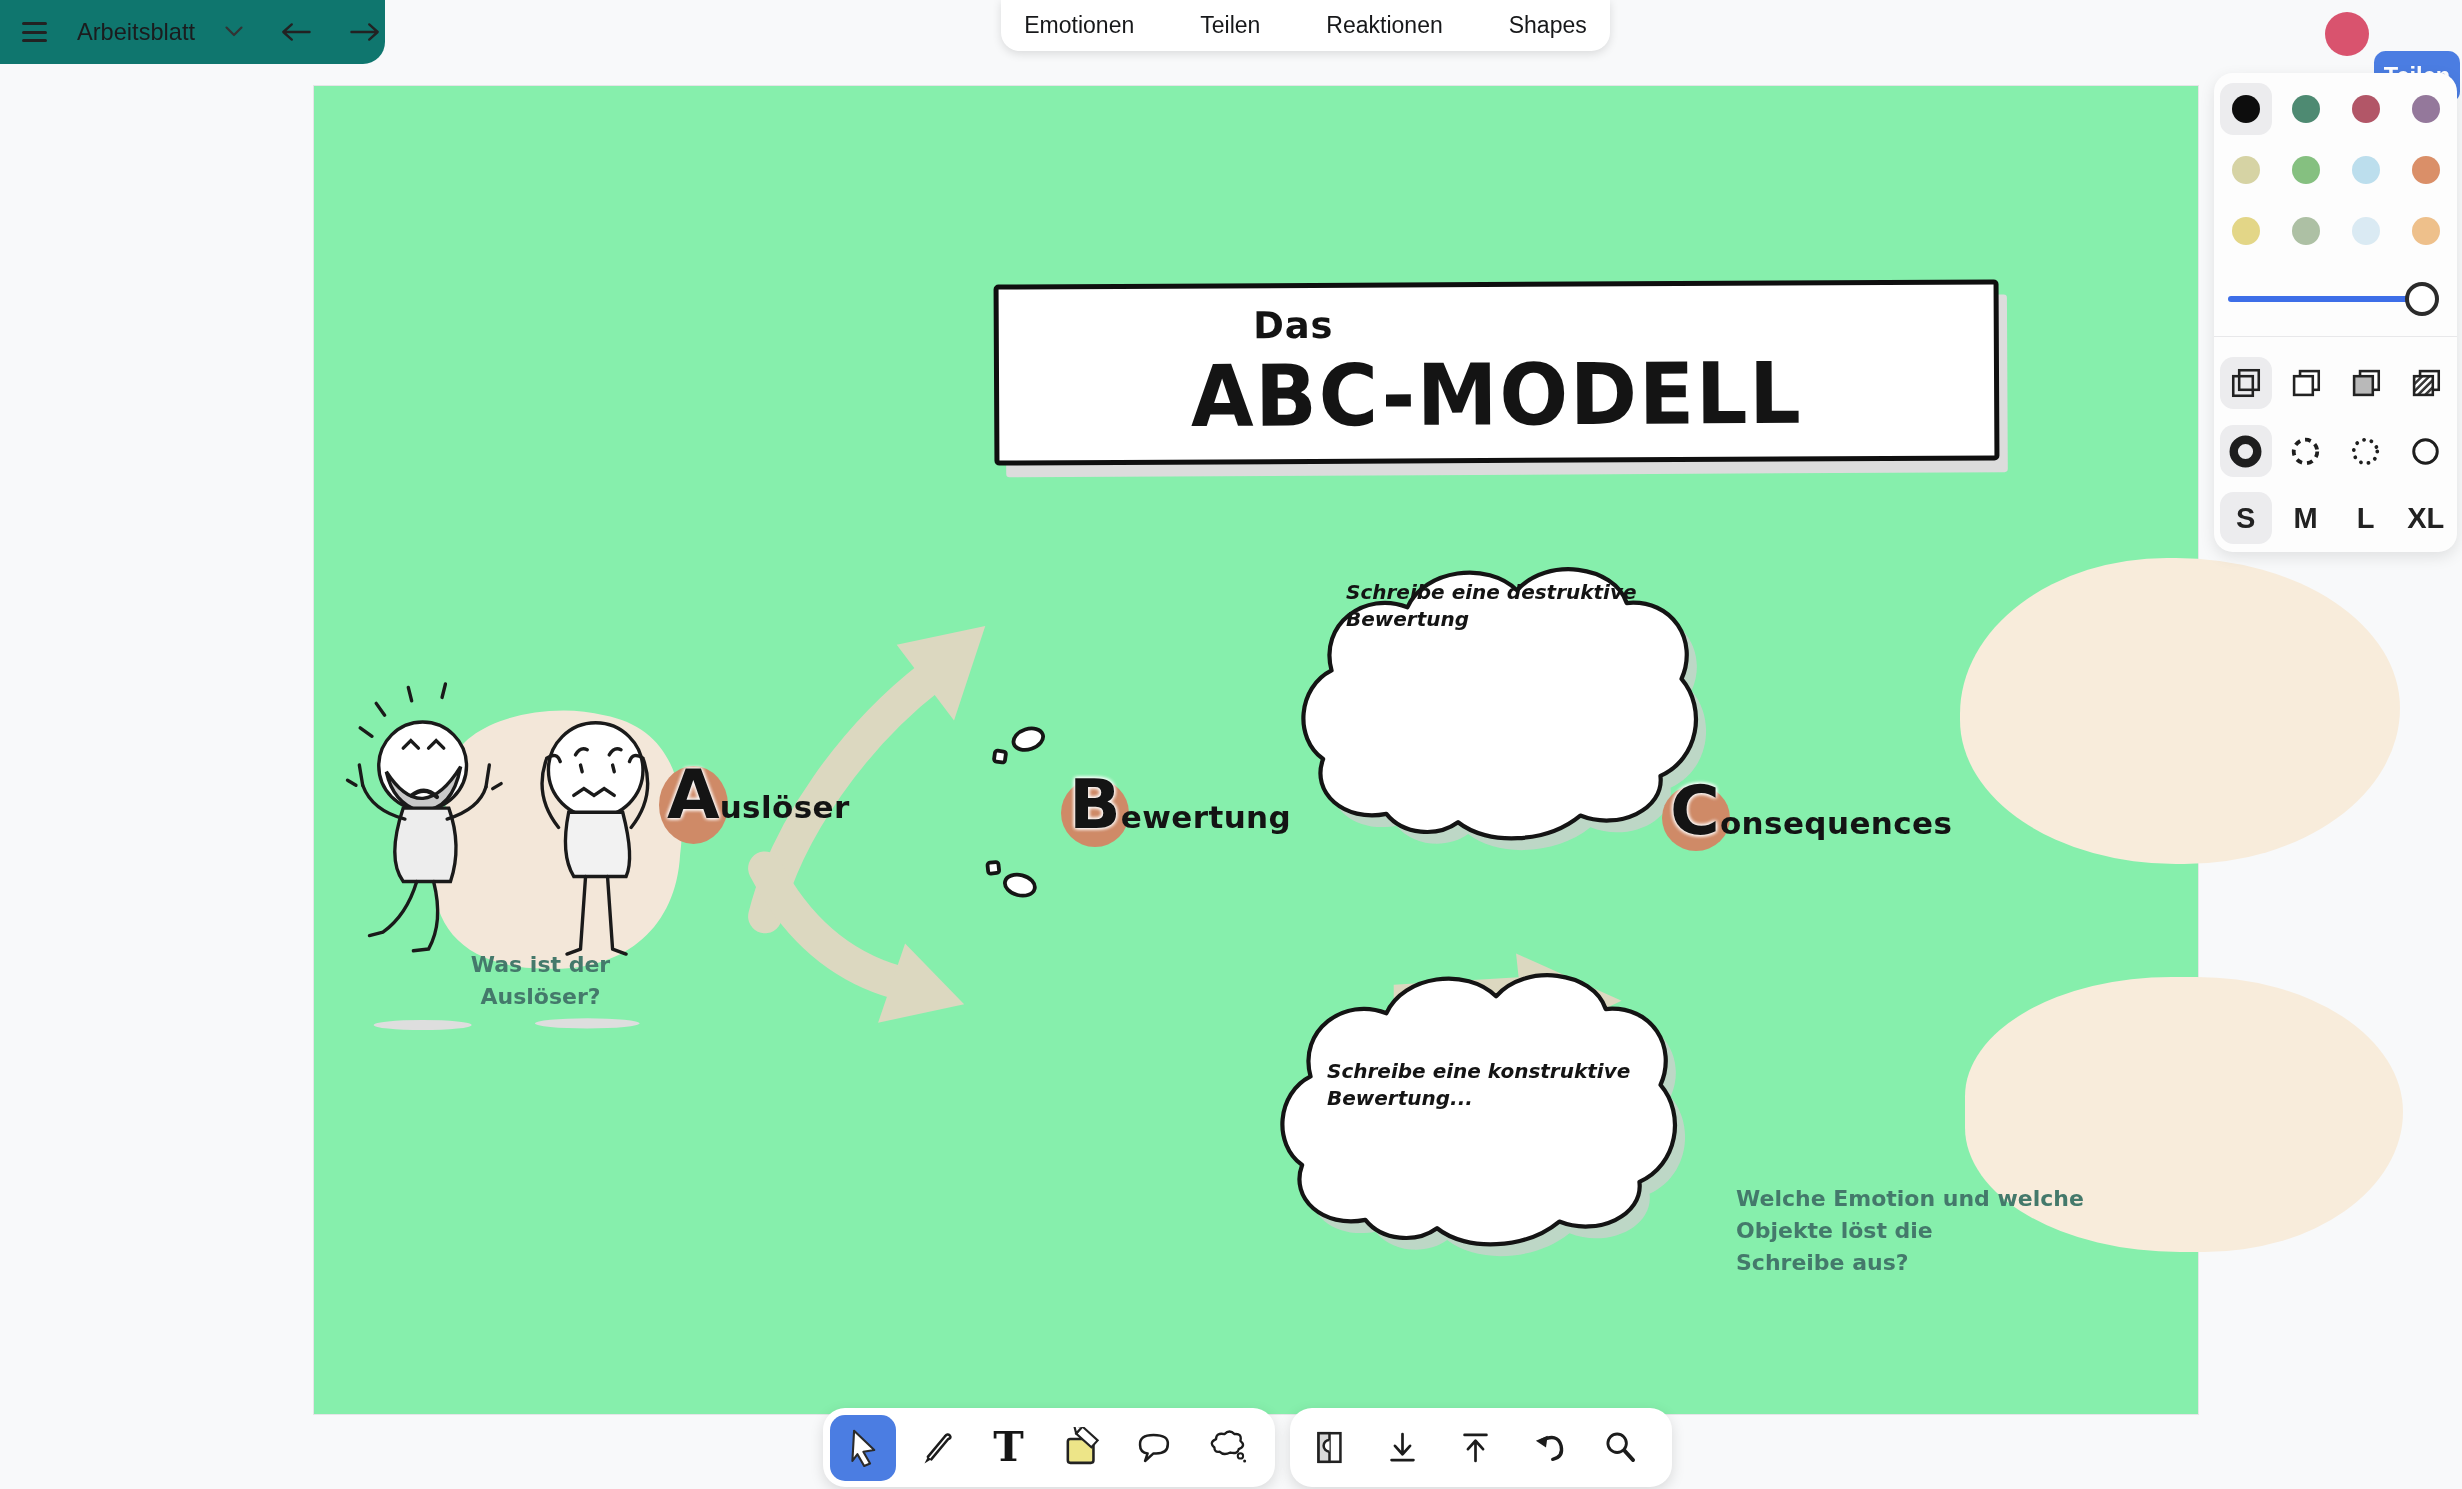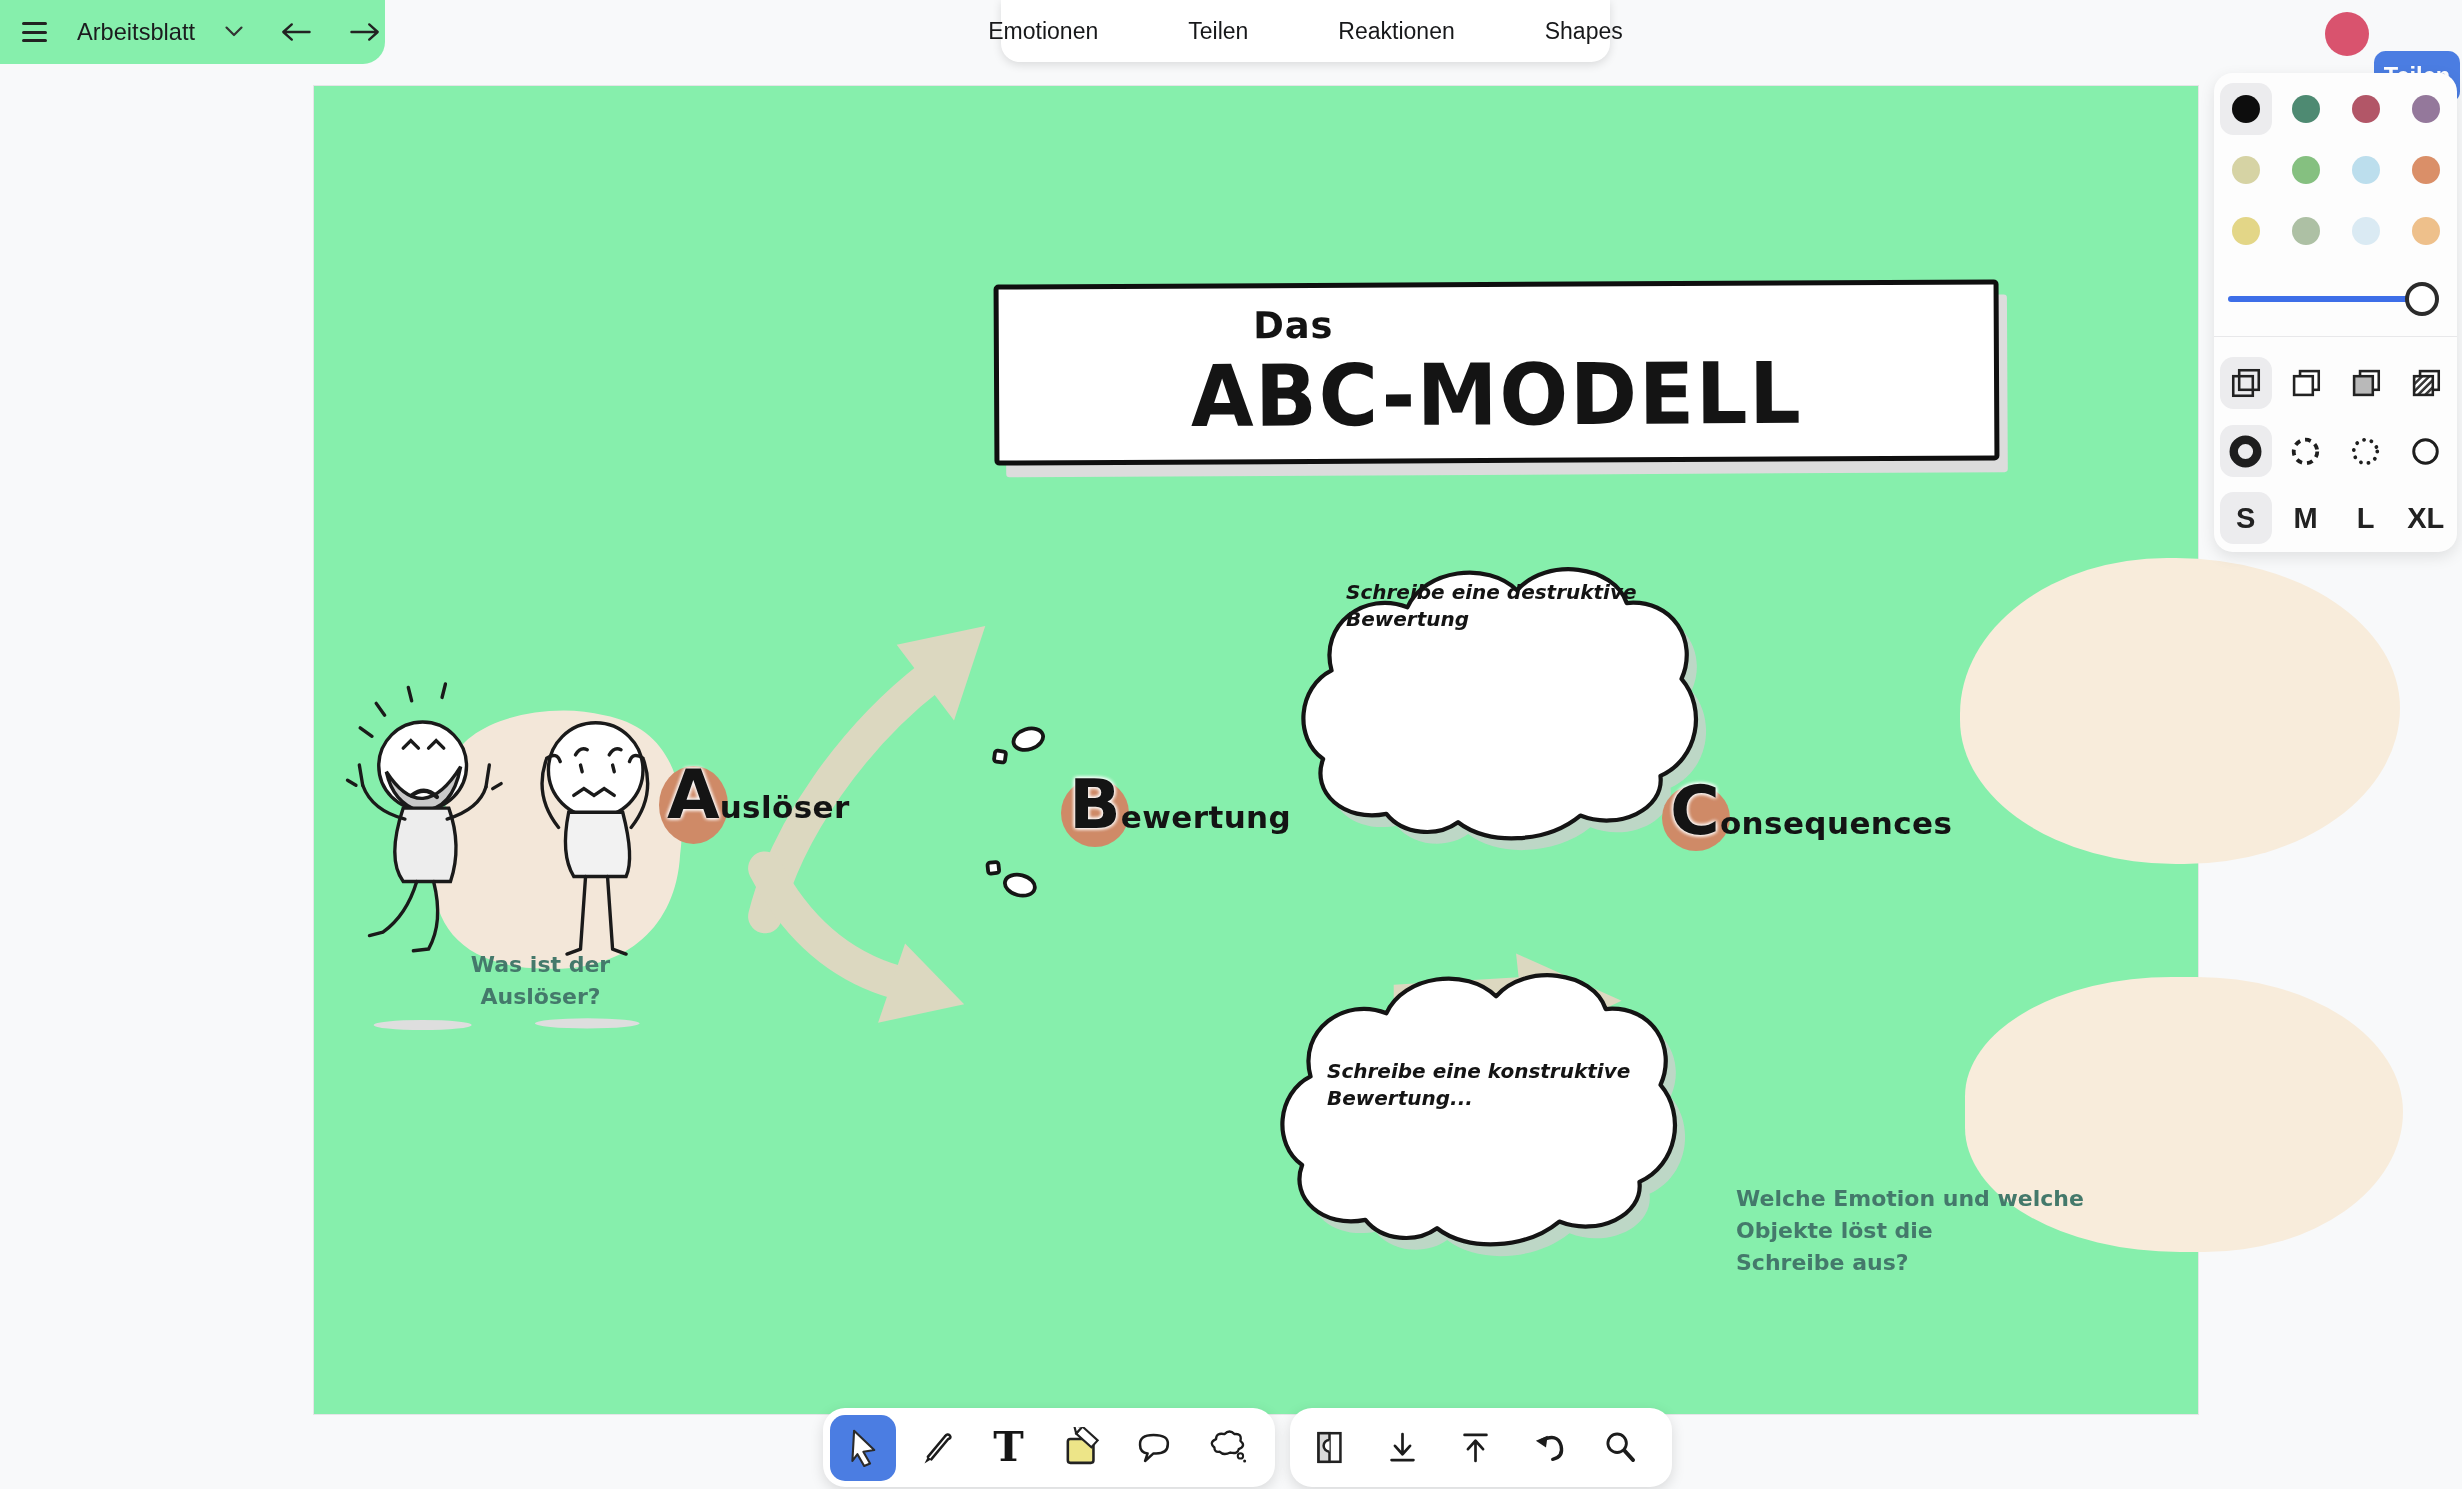--- a/index.html
+++ b/index.html
@@ -2,29 +2,29 @@
 <html style="font-size:13.5px"><head>
 <meta charset="utf-8">
 <style>
   html,body{margin:0;padding:0;background:#f8f9fa;font-family:"Liberation Sans","DejaVu Sans",sans-serif;}
   .stage{position:relative;width:2462px;height:1489px;background:#f8f9fa;overflow:hidden;}
 
   
   .canvas{position:absolute;left:313px;top:85px;width:1886px;height:1330px;background:#86efac;border:1.7px solid #e5e5e7;box-sizing:border-box;}
 
   
-  .topbar-left{position:absolute;left:0;top:0;width:385px;height:64px;background:#86efac;border-radius:0 0 22px 0;display:flex;align-items:center;}
+  .topbar-left{position:absolute;left:0;top:0;width:385px;height:64px;background:#0f766e;border-radius:0 0 22px 0;display:flex;align-items:center;}
   .hamburger{margin-left:22px;width:25px;display:flex;flex-direction:column;gap:5.9px;cursor:pointer;}
   .hamburger span{display:block;height:3px;background:#222;border-radius:1.7px;}
   .doc-title{margin-left:30px;font-size:23.6px;color:#1b1c1e;}
   .chev{margin-left:29px;}
   .nav-arrow{margin-left:35px;font-size:29px;color:#222;line-height:1;}
 
   
-  .tabs-pill{position:absolute;left:1001px;top:0;width:609px;height:62px;background:#fff;border-radius:0 0 18.6px 18.6px;box-shadow:0 2.5px 10px rgba(0,0,0,.12);display:flex;align-items:center;justify-content:center;gap:16px;}
+  .tabs-pill{position:absolute;left:1001px;top:0;width:609px;height:51px;background:#fff;border-radius:0 0 18.6px 18.6px;box-shadow:0 2.5px 10px rgba(0,0,0,.12);display:flex;align-items:center;justify-content:center;gap:4px;}
   .tab{font-size:23px;color:#17181a;padding:0 29px;cursor:pointer;white-space:nowrap;}
   .tab-sep{width:1.7px;height:25px;background:#2a2a2a;}
 
   
   .avatar{position:absolute;left:2325px;top:11.8px;width:44px;height:44px;border-radius:50%;background:#d9536e;}
   .share-btn{position:absolute;left:2374px;top:6.8px;width:86px;height:52px;border-radius:11.8px;background:#4b7de2;color:#fff;font-size:23.6px;font-weight:700;display:flex;align-items:center;justify-content:center;cursor:pointer;margin-top:44px;}
 
   
   .style-panel{position:absolute;left:2214px;top:73px;width:243px;height:479px;background:#fdfdfd;border-radius:18.6px;box-shadow:0 5px 15px rgba(0,0,0,.10);}
   .swatch-grid{position:absolute;left:1.7px;top:5px;display:grid;grid-template-columns:repeat(4,60px);grid-auto-rows:61px;justify-items:center;align-items:center;}

